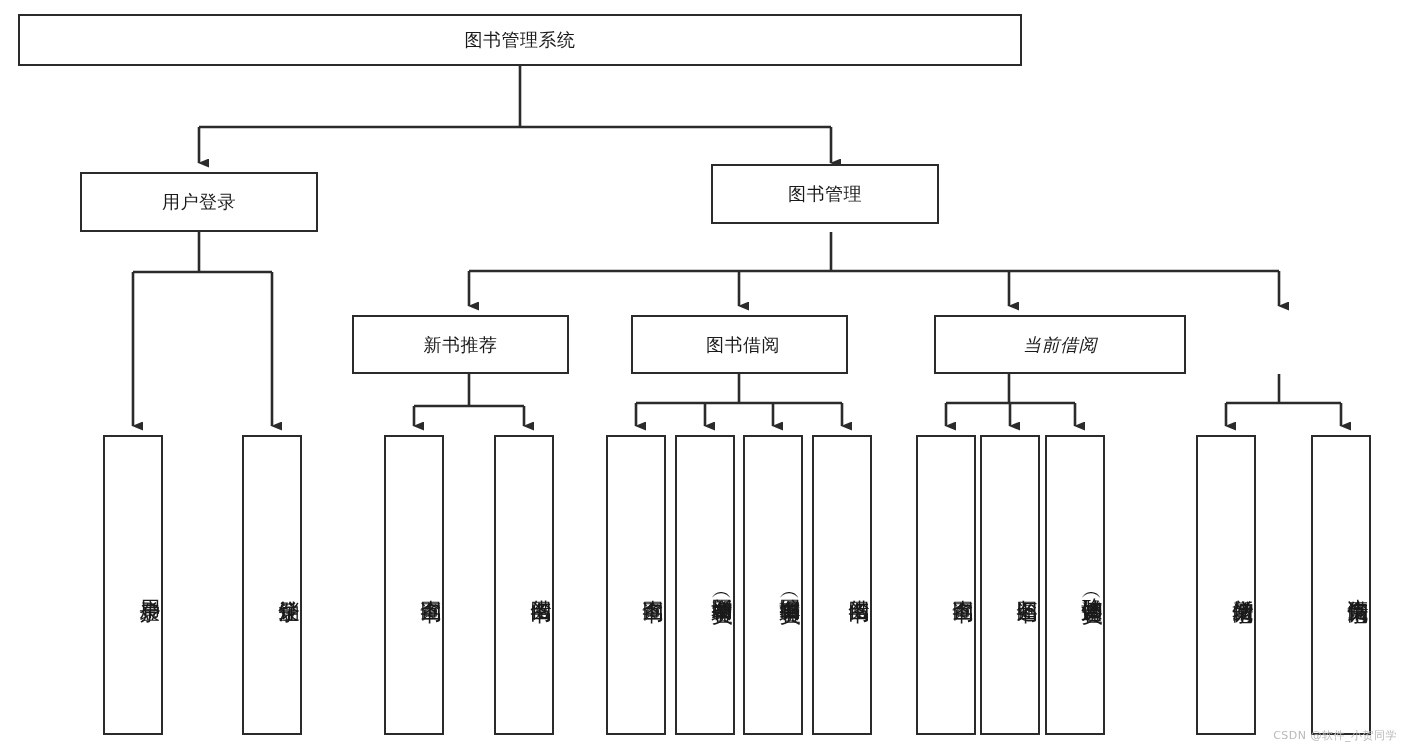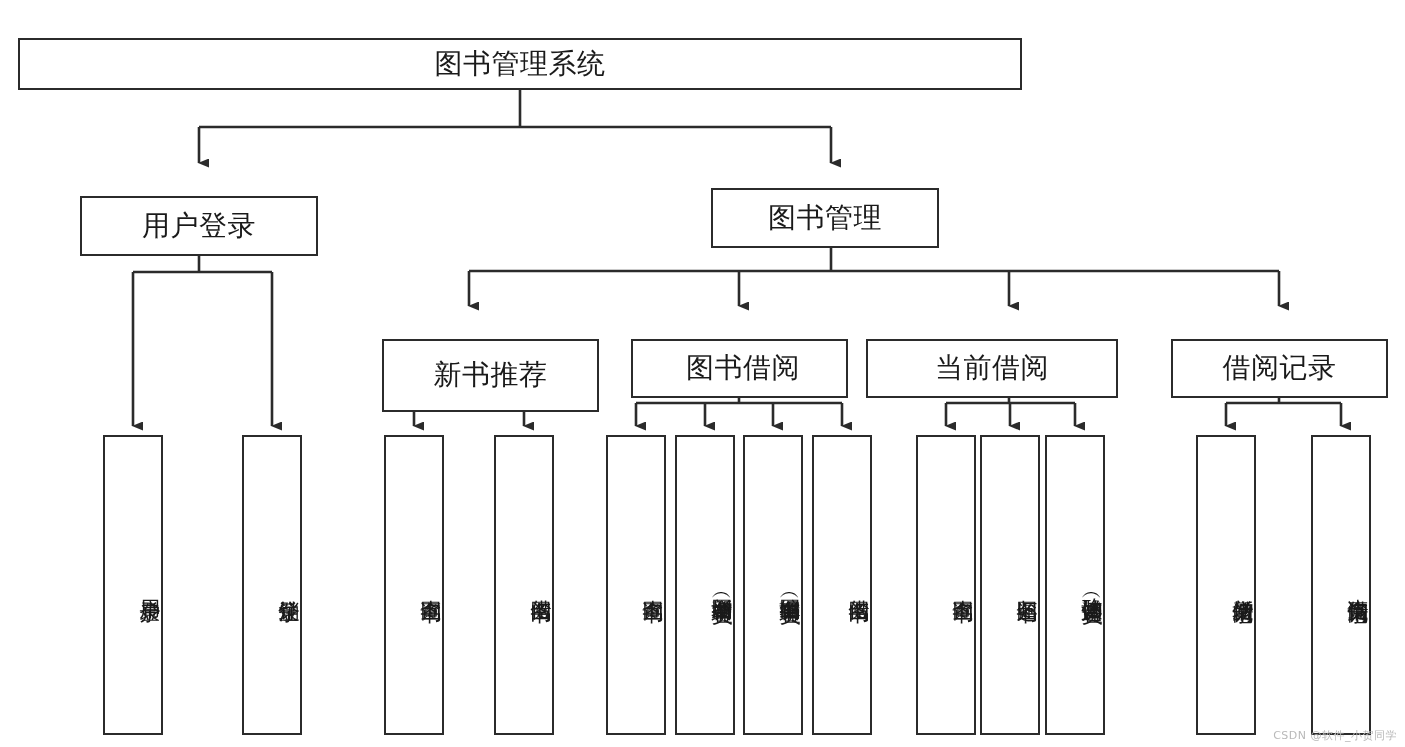--- a/index.html
+++ b/index.html
@@ -30,25 +30,24 @@
     position: absolute;
     box-sizing: border-box;
     background: #ffffff;
     border: 2px solid #2b2b2b;
     display: flex;
     align-items: center;
     justify-content: center;
     color: #1a1a1a;
   }
   .node-h {
-    font-size: 28px;
+    font-size: 18px;
     letter-spacing: 0.5px;
     line-height: 1.1;
     white-space: nowrap;
-    margin-top: 24px;
   }
   .node-v {
     font-size: 21px;
     writing-mode: vertical-rl;
     text-orientation: upright;
     line-height: 1.12;
     letter-spacing: 1px;
     padding: 4px 0;
     align-items: flex-start;
     justify-content: center;
@@ -130,31 +129,28 @@
     <span>图书管理系统</span>
   </div>
 
   <div class="node node-h" style="left:80px; top:172px; width:238px; height:60px;">
     <span>用户登录</span>
   </div>
   <div class="node node-h" style="left:711px; top:164px; width:228px; height:60px;">
     <span>图书管理</span>
   </div>
 
-  <div class="node node-h" style="left:382px; top:315px; width:217px; height:73px;">
+  <div class="node node-h" style="left:352px; top:315px; width:217px; height:59px;">
     <span>新书推荐</span>
   </div>
   <div class="node node-h" style="left:631px; top:315px; width:217px; height:59px;padding-left:7px;">
     <span>图书借阅</span>
   </div>
-  <div class="node node-h" style="left:866px; top:315px; width:252px; height:59px;">
+  <div class="node node-h" style="left:934px; top:315px; width:252px; height:59px;font-style:italic;">
     <span>当前借阅</span>
-  </div>
-  <div class="node node-h" style="left:1171px; top:315px; width:217px; height:59px;">
-    <span>借阅记录</span>
   </div>
 
   <div class="node node-v" style="left:103px; top:435px; width:60px; height:300px;">
     <span>用户登录</span>
   </div>
   <div class="node node-v" style="left:242px; top:435px; width:60px; height:300px;">
     <span>注销登录</span>
   </div>
 
   <div class="node node-v" style="left:384px; top:435px; width:60px; height:300px;">

